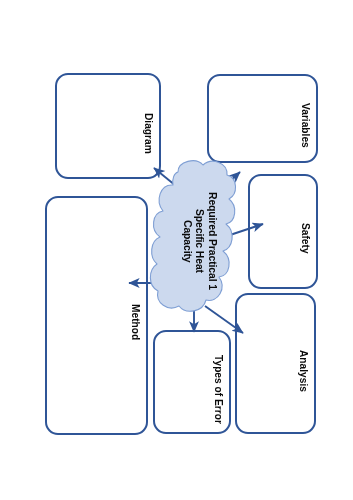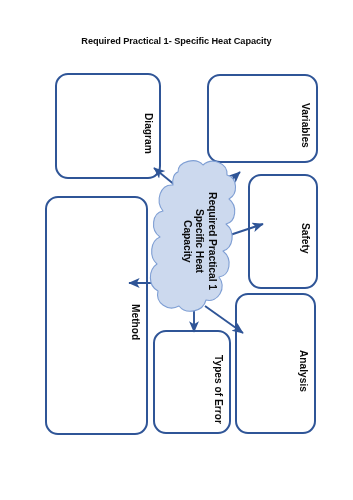--- a/index.html
+++ b/index.html
@@ -109,21 +109,20 @@
     left: 0; top: 0;
     width: 353px; height: 500px;
     pointer-events: none;
   }
 </style>
 </head>
 <body>
 
 <div id="canvas">
 
-  <div class="title">Required Practical 1- Specific Heat Capacity</div>
 
   <div class="node" id="node-diagram">
     <div class="node-label">Diagram</div>
   </div>
 
   <div class="node" id="node-variables">
     <div class="node-label">Variables</div>
   </div>
 
   <div class="node" id="node-safety">

